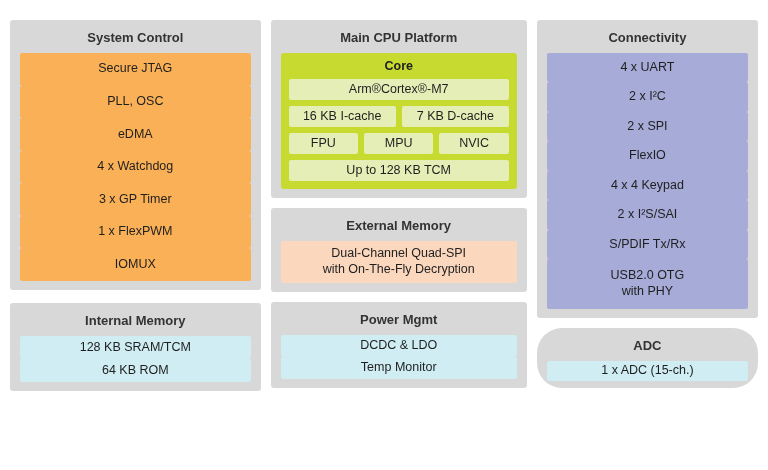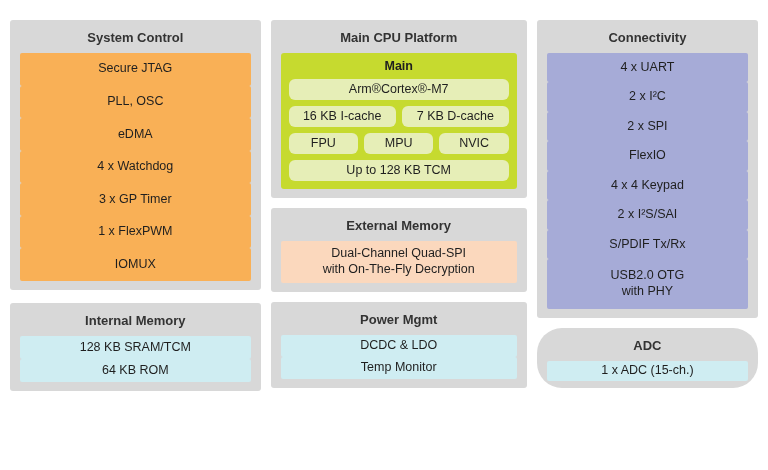--- a/index.html
+++ b/index.html
@@ -17,21 +17,21 @@
   .panel{background:var(--panel-bg);border-radius:3px;padding:7px 10px 9px;display:flex;flex-direction:column;}
   .panel-title{font-size:13px;font-weight:bold;text-align:center;color:#333;margin:3px 0 8px;}
   .panel-body{display:flex;flex-direction:column;flex:1;}
   .block{display:flex;align-items:center;justify-content:center;text-align:center;
          font-size:12.5px;border-radius:2px;white-space:pre-line;flex:1;line-height:1.25;padding:2px 4px;}
   .orange{background:var(--orange);}
   .peach{background:var(--peach);}
   .lavender{background:var(--lavender);}
   .cyan{background:var(--cyan);}
   .blue{background:var(--blue);}
-  .green{background:var(--green-inner);border-radius:6px;}
+  .green{background:var(--green-inner);}
   .tall{flex:1.8;}
   
   .h-sysctl{height:270px;} .h-intmem{height:88px;} .h-cpu{height:178px;}
   .h-extmem{height:84px;} .h-power{height:86px;} .h-conn{height:298px;} .h-adc{height:60px;border-radius:25px;}
   
   .core{background:var(--green-outer);border-radius:3px;flex:1;display:flex;flex-direction:column;
         padding:5px 8px 8px;gap:6px;}
   .core-title{font-size:12.5px;font-weight:bold;text-align:center;margin:1px 0 0;}
   .row{display:flex;gap:6px;flex:1;}
   .row .block{flex:1;}
@@ -67,21 +67,21 @@
           <div class="block cyan">128 KB SRAM/TCM</div>
           <div class="block cyan">64 KB ROM</div>
         </div>
       </section>
     </div>
 
     <div class="col col2">
       <section class="panel h-cpu">
         <h3 class="panel-title">Main CPU Platform</h3>
         <div class="core">
-          <h4 class="core-title">Main</h4>
+          <h4 class="core-title">Core</h4>
           <div class="row">
             <div class="block green">Arm®Cortex®-M7</div>
           </div>
           <div class="row">
             <div class="block green grow-12">16 KB I-cache</div>
             <div class="block green">7 KB D-cache</div>
           </div>
           <div class="row">
             <div class="block green">FPU</div>
             <div class="block green">MPU</div>

